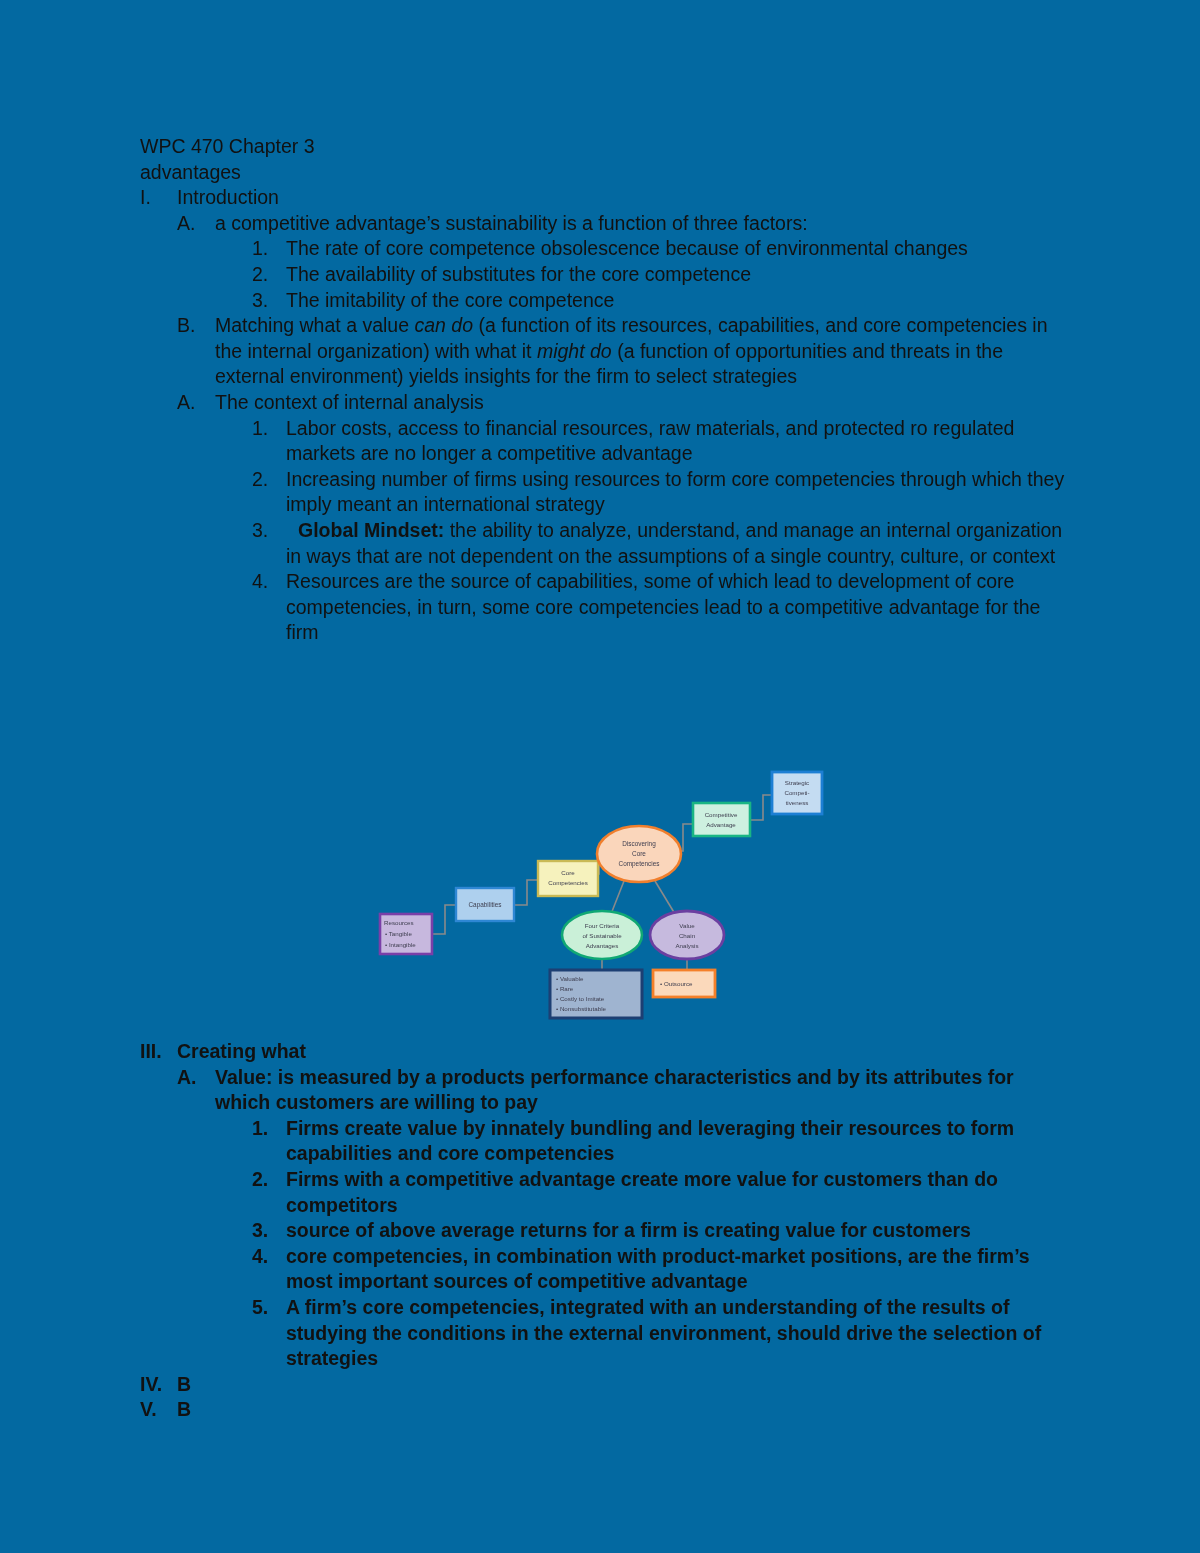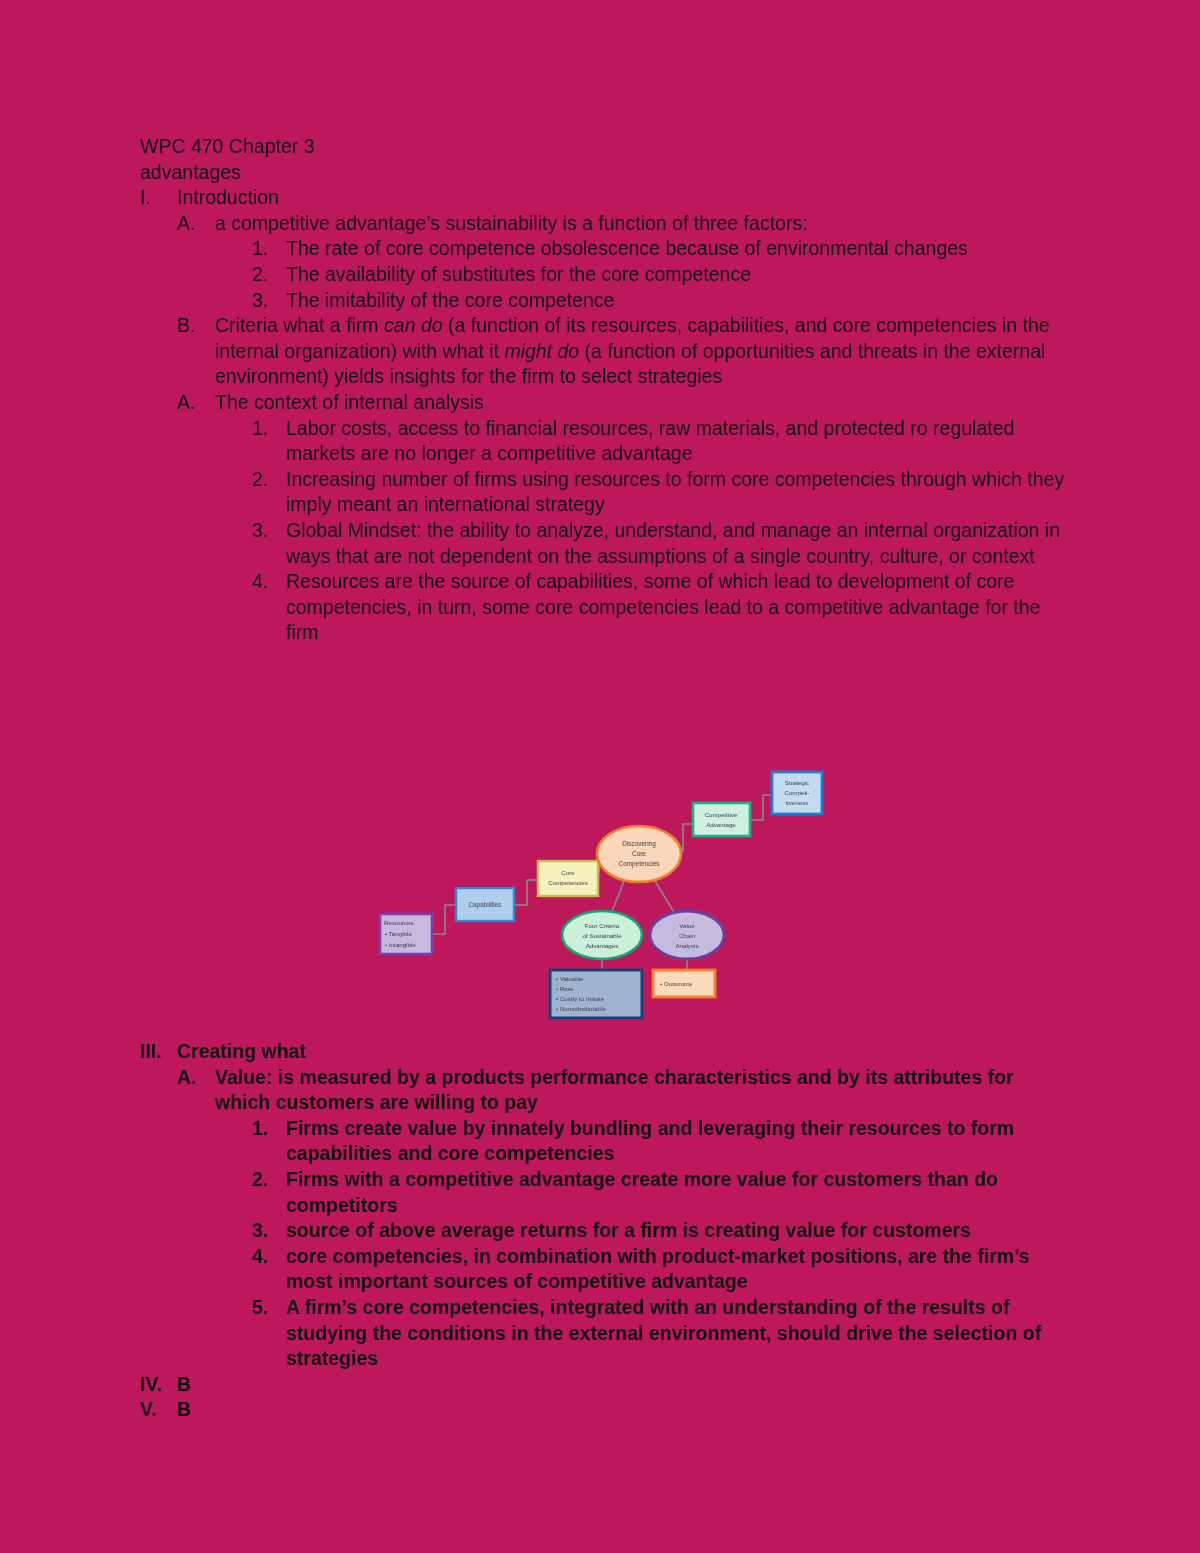--- a/index.html
+++ b/index.html
@@ -13,21 +13,21 @@
     font-family: "Liberation Sans", sans-serif;
     color: #000000;
     position: relative;
     overflow: hidden;
   }
   .page {
     position: absolute;
     left: 0; top: 0;
     width: 1200px;
     height: 1553px;
-    background: #be185d;
+    background: #0369a1;
   }
   .doc {
     position: absolute;
     left: 140px;
     top: 134px;
     width: 930px;
     font-size: 19.5px;
     line-height: 25.6px;
     color: #111111;
   }
@@ -46,21 +46,21 @@
   .body-txt { flex: 1 1 auto; }
 
   
   .lvl-roman  { margin-left: 0px; }
   .lvl-roman  > .marker { width: 37px; }
   .lvl-alpha  { margin-left: 37px; }
   .lvl-alpha  > .marker { width: 38px; }
   .lvl-num    { margin-left: 112px; }
   .lvl-num    > .marker { width: 34px; }
 
-  b, .bold { font-weight: normal; }
+  b, .bold { font-weight: bold; margin-left: 12px; }
   i, .ital { }
 
   
   .diagram-wrap {
     position: absolute;
     left: 375px;
     top: 762px;
     width: 460px;
     height: 262px;
   }
@@ -99,21 +99,21 @@
       <span class="marker">2.</span>
       <span class="body-txt">The availability of substitutes for the core competence</span>
     </div>
     <div class="row lvl-num">
       <span class="marker">3.</span>
       <span class="body-txt">The imitability of the core competence</span>
     </div>
 
     <div class="row lvl-alpha">
       <span class="marker">B.</span>
-      <span class="body-txt"><span>Criteria what a firm </span><i>can do</i><span> (a function of its resources, capabilities, and core competencies in the internal organization) with what it </span><i>might do</i><span> (a function of opportunities and threats in the external environment) yields insights for the firm to select strategies</span></span>
+      <span class="body-txt"><span>Matching what a value </span><i>can do</i><span> (a function of its resources, capabilities, and core competencies in the internal organization) with what it </span><i>might do</i><span> (a function of opportunities and threats in the external environment) yields insights for the firm to select strategies</span></span>
     </div>
 
     <div class="row lvl-alpha">
       <span class="marker">A.</span>
       <span class="body-txt">The context of internal analysis</span>
     </div>
     <div class="row lvl-num">
       <span class="marker">1.</span>
       <span class="body-txt">Labor costs, access to financial resources, raw materials, and protected ro regulated markets are no longer a competitive advantage</span>
     </div>

